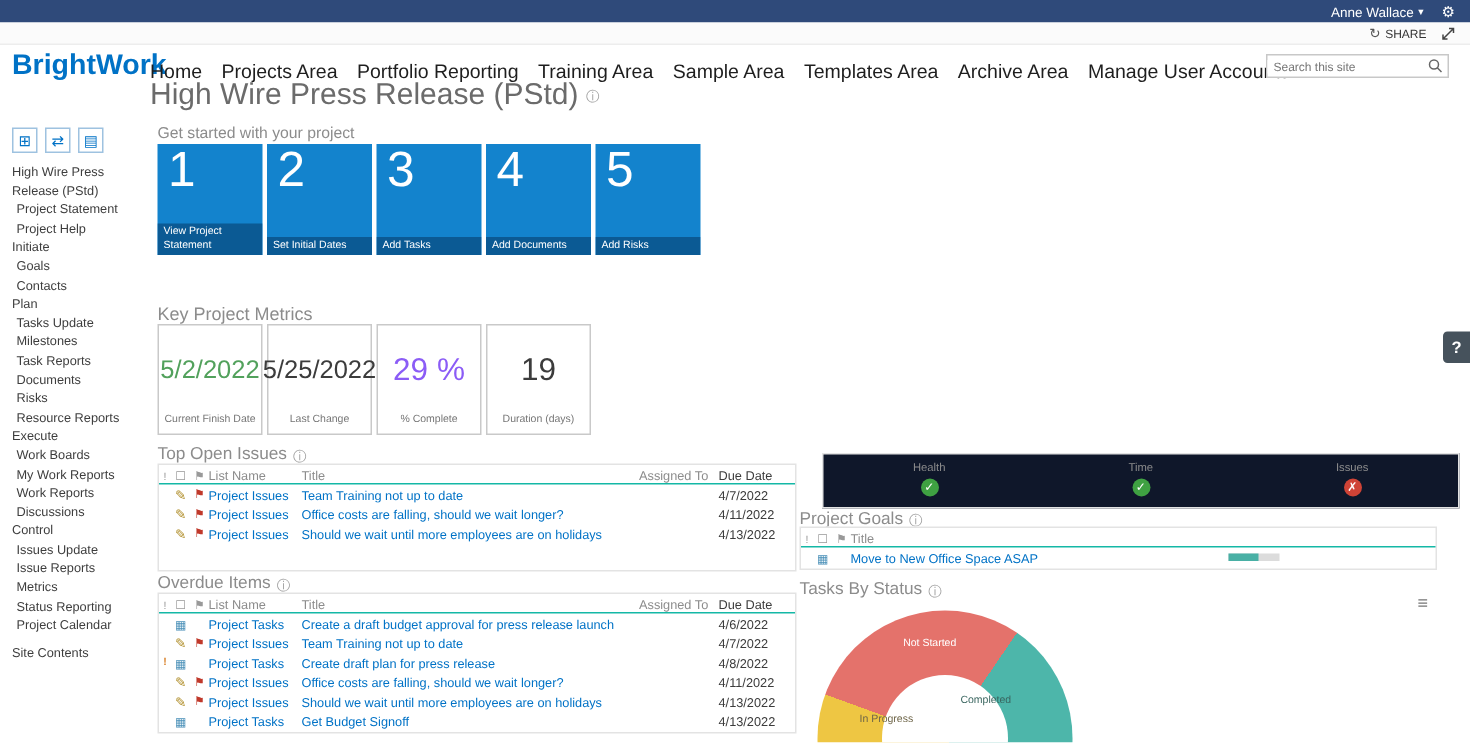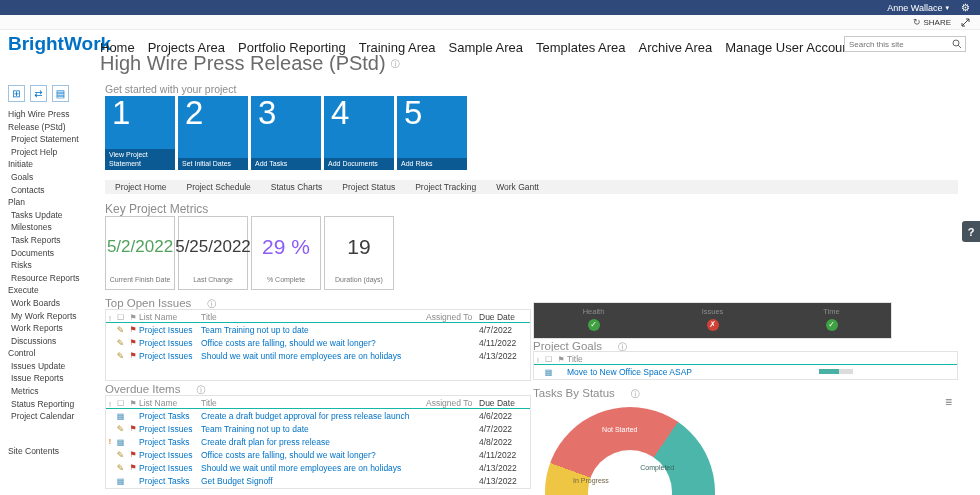--- a/index.html
+++ b/index.html
@@ -33,21 +33,21 @@
 
   .page-title{position:absolute;top:52px;left:100px;font-size:20px;font-weight:300;color:#6b6b6b;display:flex;align-items:flex-start;gap:5px}
   .info-icon{font-size:9px;color:#9d9d9d;margin-top:6px;font-weight:400;cursor:pointer}
 
   
   .side-icons{position:absolute;top:85px;left:8px;display:flex;gap:5px}
   .side-icon{width:17px;height:17px;border:1px solid #9ec2e0;color:#0072c6;font-size:10px;display:flex;align-items:center;justify-content:center;cursor:pointer}
   .side-nav{position:absolute;top:108px;left:0;width:100px;bottom:0;overflow:hidden;font-size:8.5px;line-height:12.6px;color:#3d3d3d}
   .side-item{padding-left:8px;cursor:pointer}
   .side-item.ind{padding-left:11px}
-  .side-item.gap{margin-top:22px}
+  .side-item.gap{margin-top:6px}
 
   
   .sec-heading{position:absolute;color:#8c8c8c;display:flex;gap:4px;align-items:flex-start}
   #get-started-heading{top:83px;left:105px;font-size:10.5px}
   .tiles{position:absolute;top:96px;left:105px;display:flex;gap:3px}
   .tile{position:relative;width:70px;height:74px;background:#1383cd;color:#fff;cursor:pointer;overflow:hidden}
   .tile-number{position:absolute;top:-2px;left:7px;font-size:33px;font-weight:300}
   .tile-label{position:absolute;left:0;right:0;bottom:0;background:#0b5a94;padding:2px 4px;font-size:7px;line-height:8.5px}
 
   
@@ -56,21 +56,21 @@
 
   
   #metrics-heading{top:202px;left:105px;font-size:12px}
   .metric-cards{position:absolute;top:216px;left:105px;display:flex;gap:3px}
   .metric-card{width:70px;height:74px;border:1px solid #c9c9c9;background:#fff;display:flex;flex-direction:column;align-items:center}
   .metric-value{flex:1;display:flex;align-items:center;font-size:21px;font-weight:300;color:#3c3c3c}
   .metric-value.sm{font-size:17px;font-weight:400}
   .metric-label{font-size:7px;color:#767676;padding-bottom:6px;text-align:center}
 
   
-  .lv-title{position:absolute;font-size:11.5px;color:#8c8c8c;display:flex;gap:16px;align-items:flex-start}
+  .lv-title{position:absolute;font-size:11.5px;color:#8c8c8c;display:flex;gap:4px;align-items:flex-start}
   #toi-title{top:297px;left:105px}
   #odi-title{top:383px;left:105px}
   #goals-title{top:340px;left:533px}
   #tbs-title{top:387px;left:533px}
   .lv-title .info-icon{margin-top:1px}
 
   .lv-table{position:absolute;border:1px solid #e3e3e3;background:#fff;font-size:8.5px}
   #toi-table{top:309px;left:105px;width:426px;height:72px}
   #odi-table{top:395px;left:105px;width:426px;height:94px}
   #goals-table{top:351px;left:533px;width:425px;height:29px}
@@ -87,21 +87,21 @@
   .hdr-select::before{content:"\2610";color:#999;font-size:8px}
   .hdr-flag::before{content:"\2691";color:#999;font-size:8px}
   .mark{color:#d9822b;font-weight:bold;visibility:hidden}
   .mark.on{visibility:visible}
   .type-icon::before{content:"\25A6";color:#4a90b8;font-size:8px}
   .type-icon.issue::before{content:"\270E";color:#b08e2a;font-size:9px}
   .flag-icon{color:#c0392b;font-size:8px;visibility:hidden}
   .flag-icon.on{visibility:visible}
 
   
-  .health-strip{position:absolute;top:302px;left:533px;width:359px;height:37px;border:1px solid #e3e3e3;display:flex;background:#404040}
+  .health-strip{position:absolute;top:302px;left:548px;width:425px;height:37px;border:1px solid #e3e3e3;display:flex;background:#0f172a}
   .health-col{flex:1;text-align:center}
   .health-label{font-size:7.5px;color:#8c8c8c;margin-top:4px}
   .health-icon{width:12px;height:12px;border-radius:50%;background:#3fa142;color:#fff;font-size:8px;line-height:12px;margin:3px auto 0;text-align:center}
   .health-icon::before{content:"\2713"}
   .health-icon.bad{background:#cf4336}
   .health-icon.bad::before{content:"\2717"}
 
   
   .goal-title-cell{position:relative;flex:1;display:flex;align-items:center;height:100%}
   .goal-progress{position:absolute;left:252px;top:4px;width:34px;height:5px;background:#dcdcdc}
@@ -264,34 +264,20 @@
         <div class="tile-number">4</div>
         <div class="tile-label">Add Documents</div>
       </div>
 
       <div class="tile">
         <div class="tile-number">5</div>
         <div class="tile-label">Add Risks</div>
       </div>
     </div>
 
-  <div class="page-tabs">
-
-      <span class="page-tab">Project Home</span>
-
-      <span class="page-tab">Project Schedule</span>
-
-      <span class="page-tab">Status Charts</span>
-
-      <span class="page-tab">Project Status</span>
-
-      <span class="page-tab">Project Tracking</span>
-
-      <span class="page-tab">Work Gantt</span>
-    </div>
 
   <div class="sec-heading" id="metrics-heading">
     <span>Key Project Metrics</span>
   </div>
   <div class="metric-cards">
 
 
       <div class="metric-card">
         <div class="metric-value sm" style="color: rgb(82, 161, 92);">5/2/2022</div>
         <div class="metric-label">Current Finish Date</div>
@@ -440,27 +426,27 @@
   </div>
 
   <div class="health-strip">
 
       <div class="health-col">
         <div class="health-label">Health</div>
         <div class="health-icon"></div>
       </div>
 
       <div class="health-col">
+        <div class="health-label">Time</div>
+        <div class="health-icon"></div>
+      </div>
+
+      <div class="health-col">
         <div class="health-label">Issues</div>
         <div class="health-icon bad"></div>
-      </div>
-
-      <div class="health-col">
-        <div class="health-label">Time</div>
-        <div class="health-icon"></div>
       </div>
     </div>
 
   <div class="lv-title" id="goals-title">
     <span>Project Goals</span>
     <span class="info-icon">ⓘ</span>
   </div>
   <div class="lv-table" id="goals-table">
     <div class="lv-head">
       <span class="c-urgent hdr-urgent"></span>

